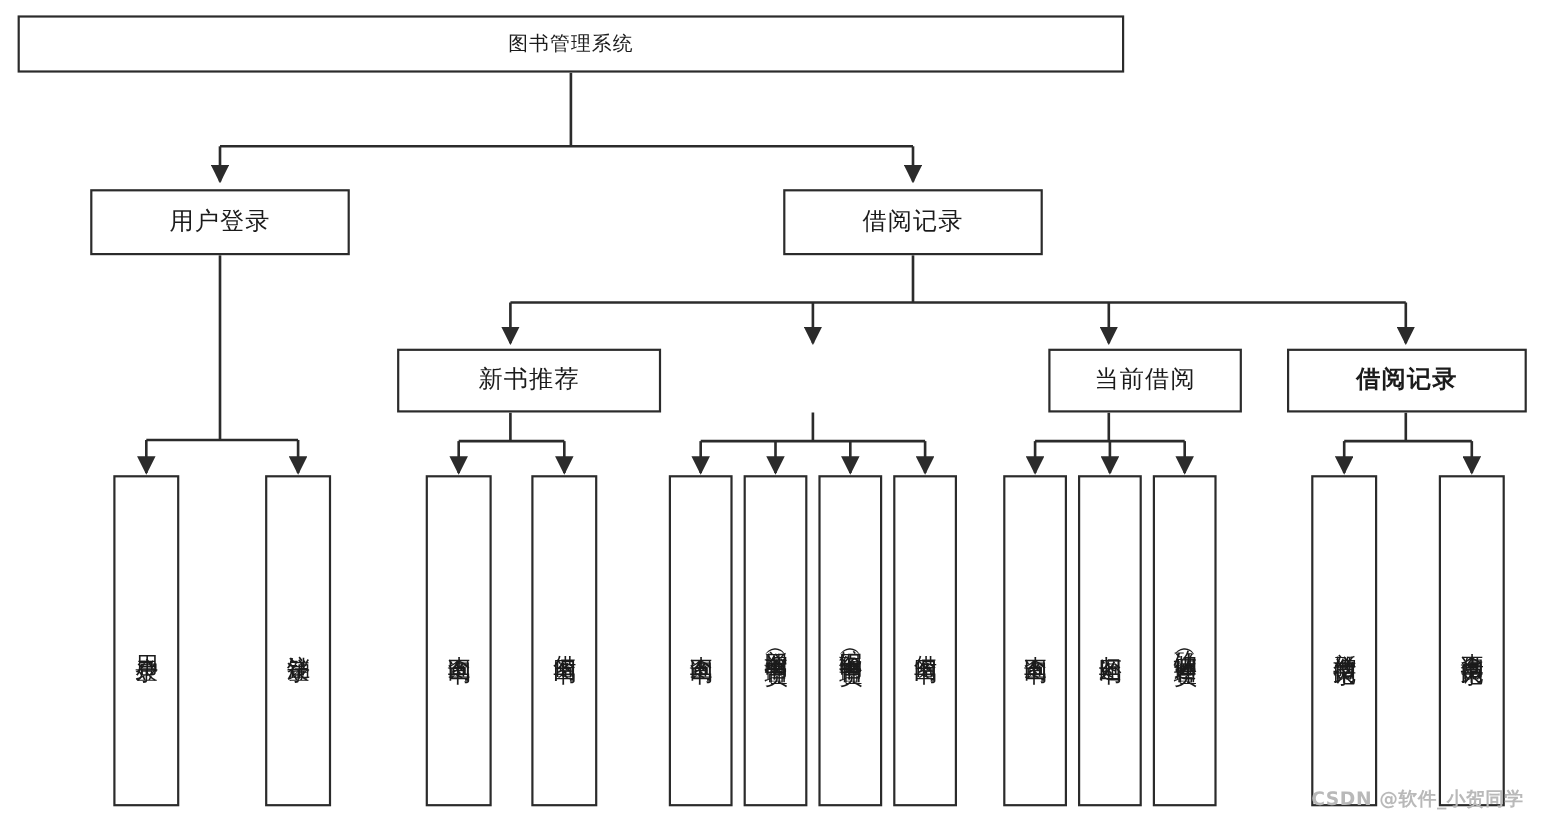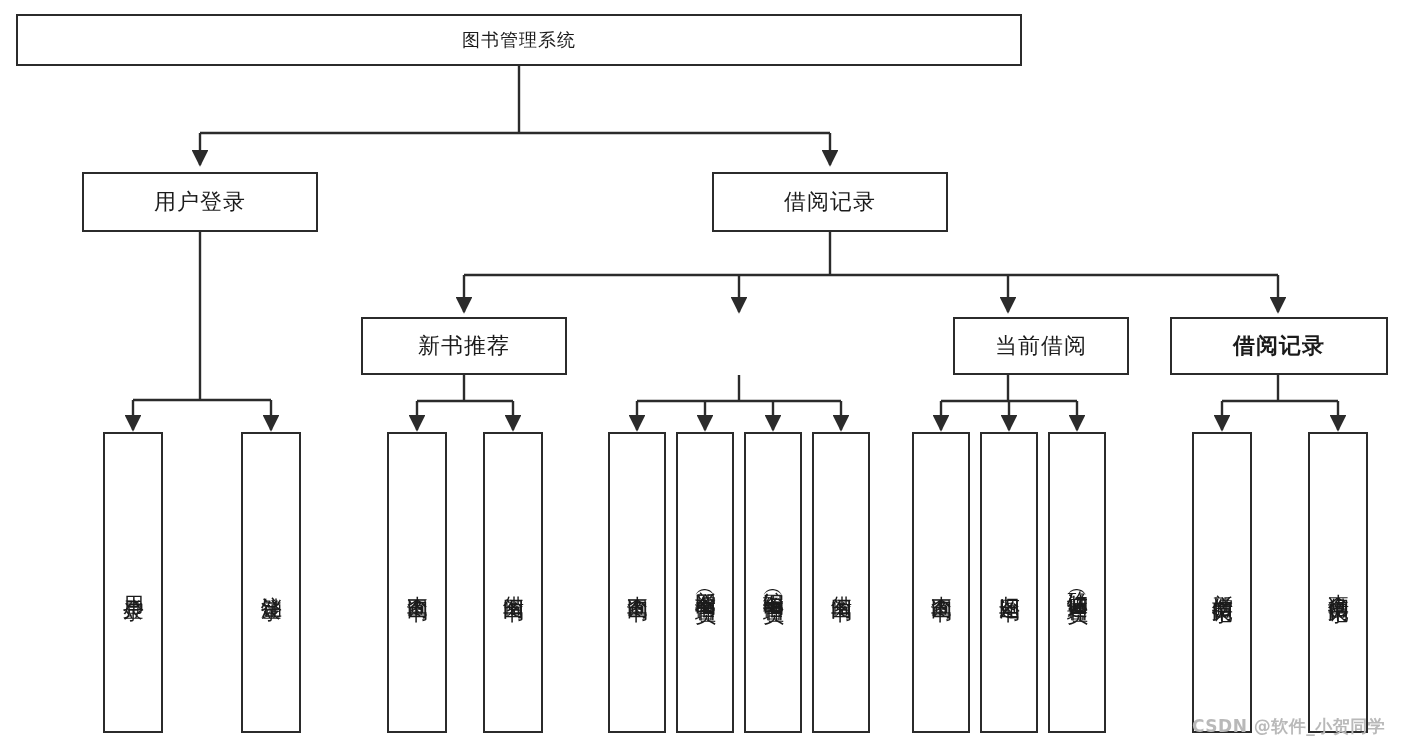--- a/index.html
+++ b/index.html
@@ -125,21 +125,21 @@
     <span>图书管理系统</span>
   </div>
 
   <div class="node h" style="left:82px; top:172px; width:236px; height:60px;">
     <span>用户登录</span>
   </div>
   <div class="node h" style="left:712px; top:172px; width:236px; height:60px;">
     <span>借阅记录</span>
   </div>
 
-  <div class="node h" style="left:361px; top:317px; width:206px; height:58px;">
+  <div class="node h" style="left:361px; top:317px; width:240px; height:58px;">
     <span>新书推荐</span>
   </div>
   <div class="node h" style="left:953px; top:317px; width:176px; height:58px;">
     <span>当前借阅</span>
   </div>
   <div class="node h" style="left:1170px; top:317px; width:218px; height:58px;font-weight:bold;">
     <span>借阅记录</span>
   </div>
 
   <div class="node leaf" style="left:103px; top:432px; width:60px; height:301px;">

